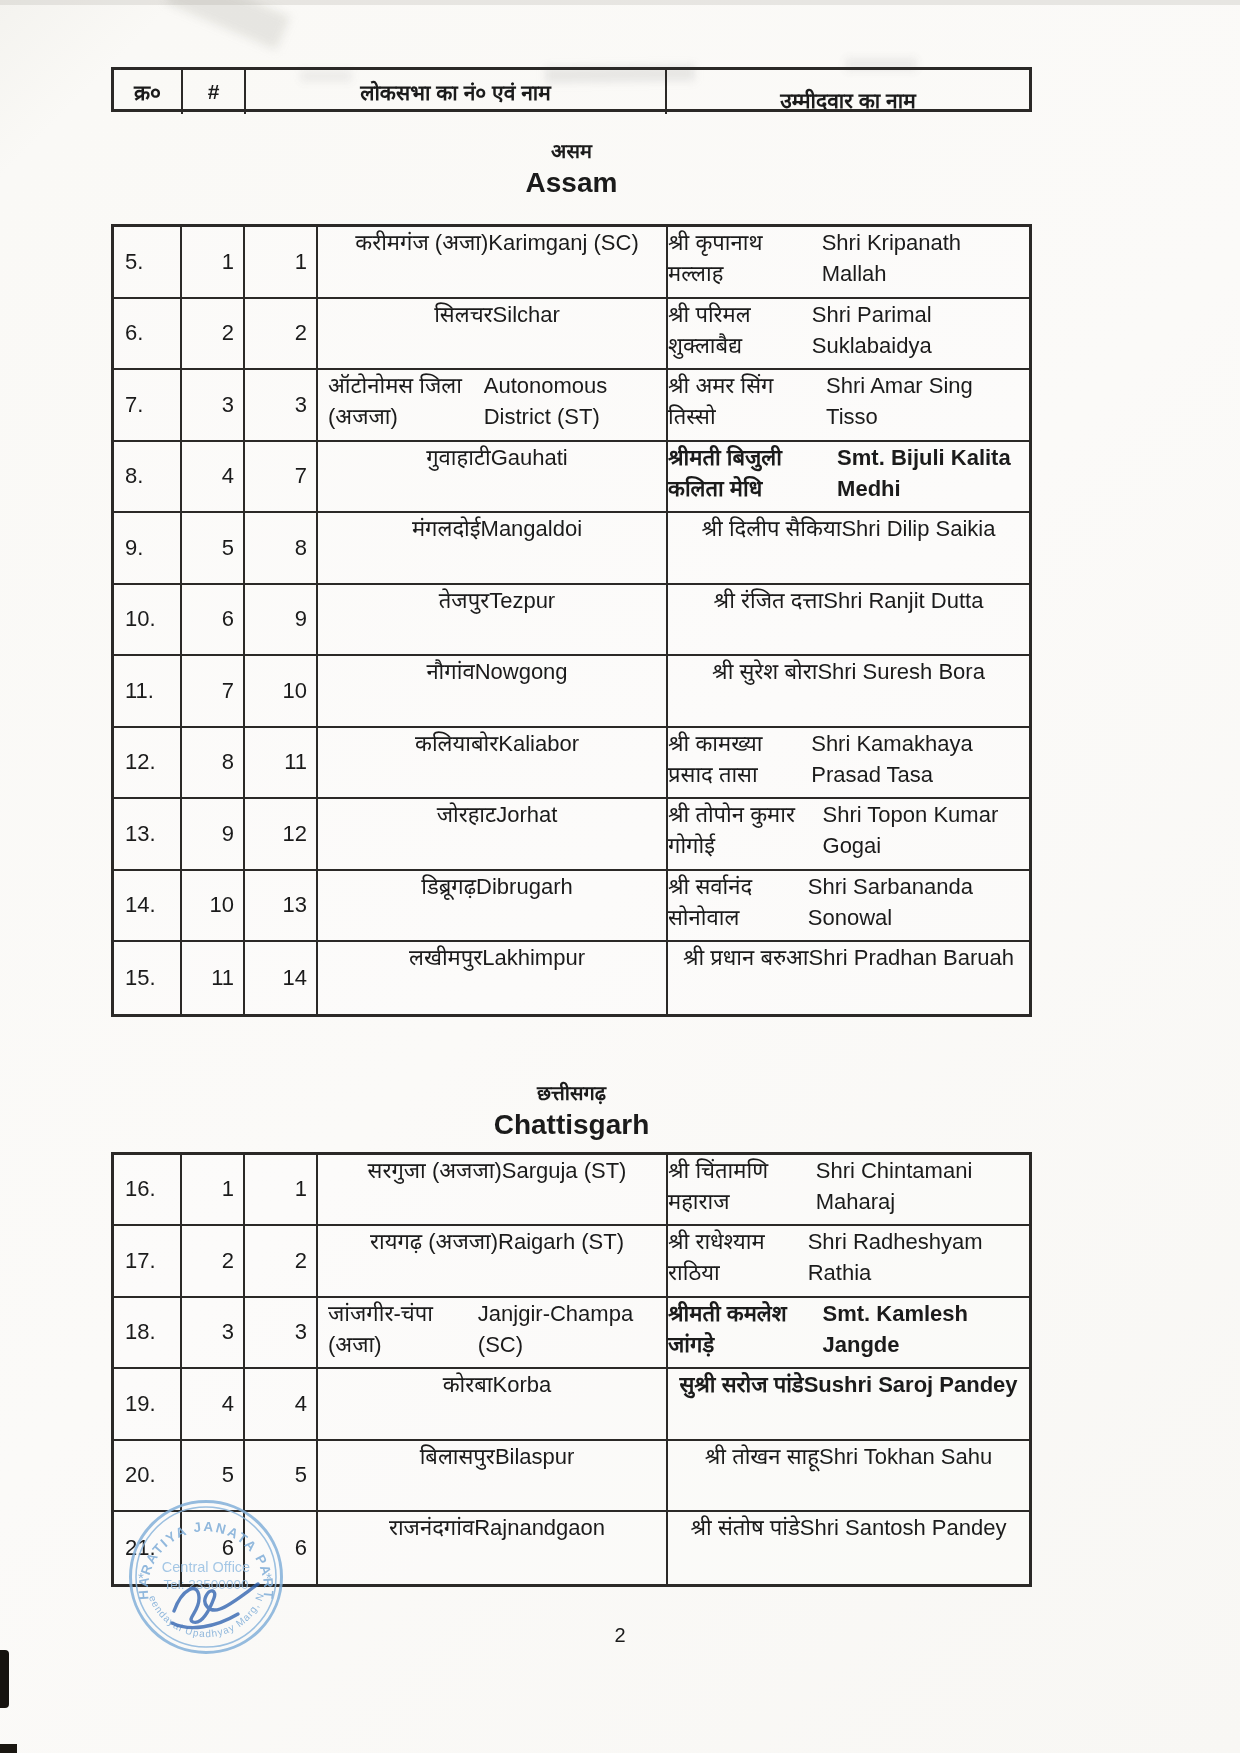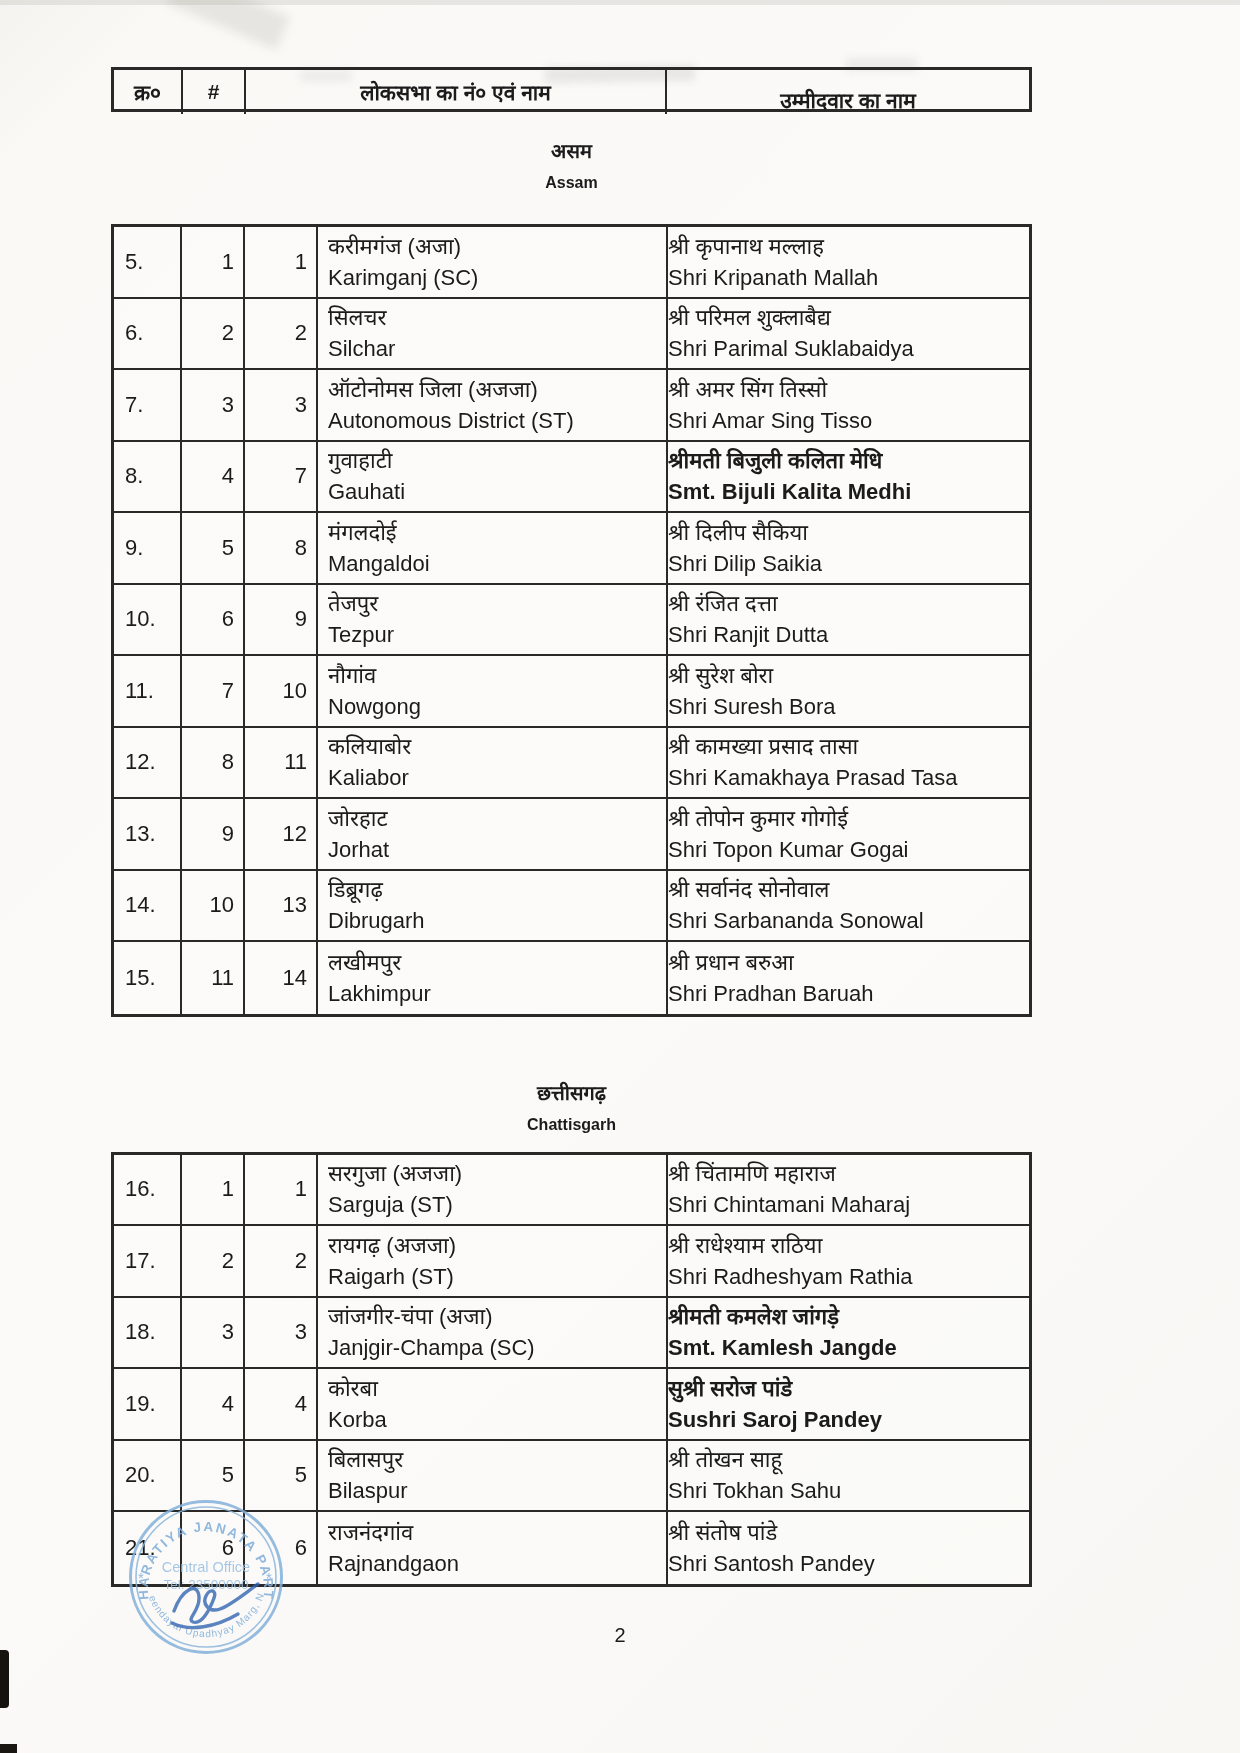--- a/index.html
+++ b/index.html
@@ -29,36 +29,36 @@
   .header-table .hcell{
     display:flex;align-items:center;justify-content:center;
     border-right:2px solid #2b2927;box-sizing:border-box;
     font-weight:bold;font-size:21px;white-space:nowrap;
   }
   .header-table .hcell:last-child{border-right:none;margin-top:16px;}
 
   
   .sections-host{position:absolute;left:111px;top:0;width:921px;}
   .section-title-hi{text-align:center;font-size:20px;font-weight:bold;line-height:30px;}
-  .section-title-en{text-align:center;font-size:16px;font-weight:bold;line-height:26px;margin-top:4px;}
+  .section-title-en{text-align:center;font-size:28px;font-weight:bold;line-height:26px;margin-top:4px;}
   .section:nth-of-type(1) .section-title-hi{margin-top:136px;}
   .section:nth-of-type(1) .state-table{margin-top:28px;}
   .section:nth-of-type(2) .section-title-hi{margin-top:61px;}
   .section:nth-of-type(2) .state-table{margin-top:14px;}
   .state-table{border:3px solid #2b2927;box-sizing:border-box;background:rgba(255,255,255,.25);}
   .t-row{
     display:grid;grid-template-columns:68px 63px 73px 350px 1fr;
     height:71.5px;border-bottom:2px solid #2b2927;box-sizing:border-box;
   }
   .t-row:last-child{border-bottom:none;}
   .t-row > div{border-right:2px solid #2b2927;box-sizing:border-box;display:flex;font-size:22px;}
   .t-row > div:last-child{border-right:none;}
   .cell-sn{align-items:center;padding-left:11px;}
   .cell-sno,.cell-ls{align-items:center;justify-content:flex-end;padding-right:9px;}
-  .cell-cons,.cell-cand{flex-direction:column;justify-content:center;line-height:31px;}
+  .cell-cons,.cell-cand{flex-direction:row;justify-content:center;line-height:31px;}
   .cell-cons{padding-left:10px;}
   .cell-cand{}
   .t-row.bold .cell-cand .hi,.t-row.bold .cell-cand .en{font-weight:700;}
 
   
   .page-number{position:absolute;left:0;top:1624px;width:1240px;text-align:center;font-size:20px;}
 
   
   .stamp{position:absolute;left:86px;top:1457px;width:240px;height:240px;opacity:.85;z-index:5;}
 </style>

